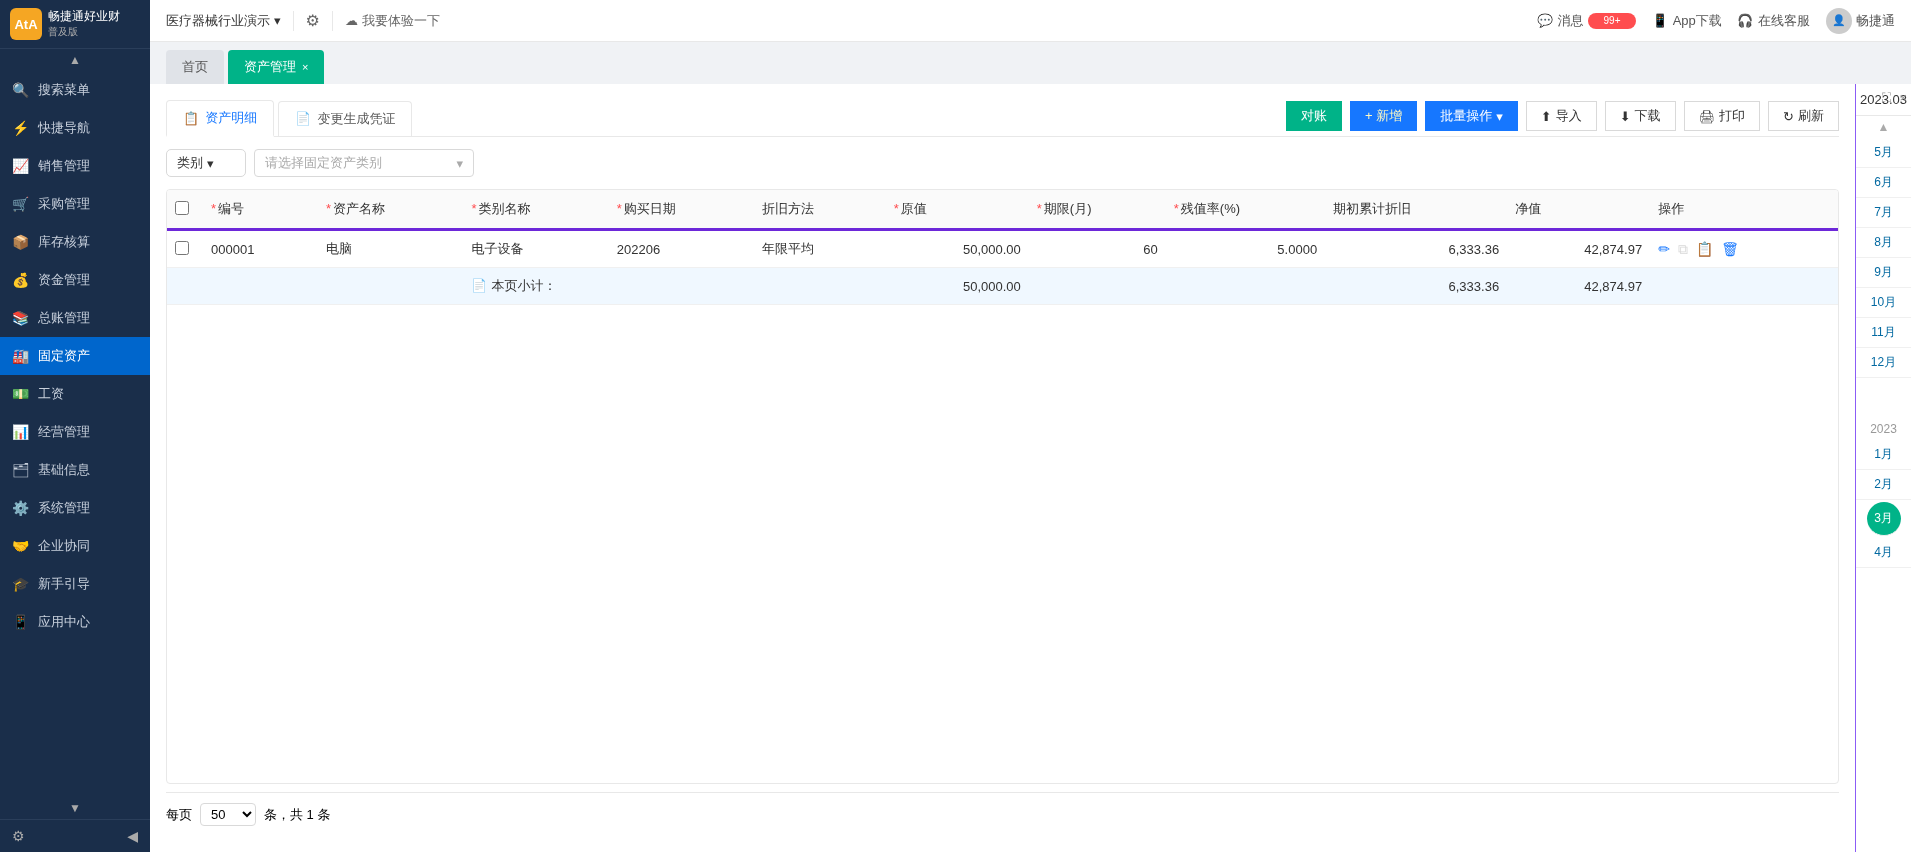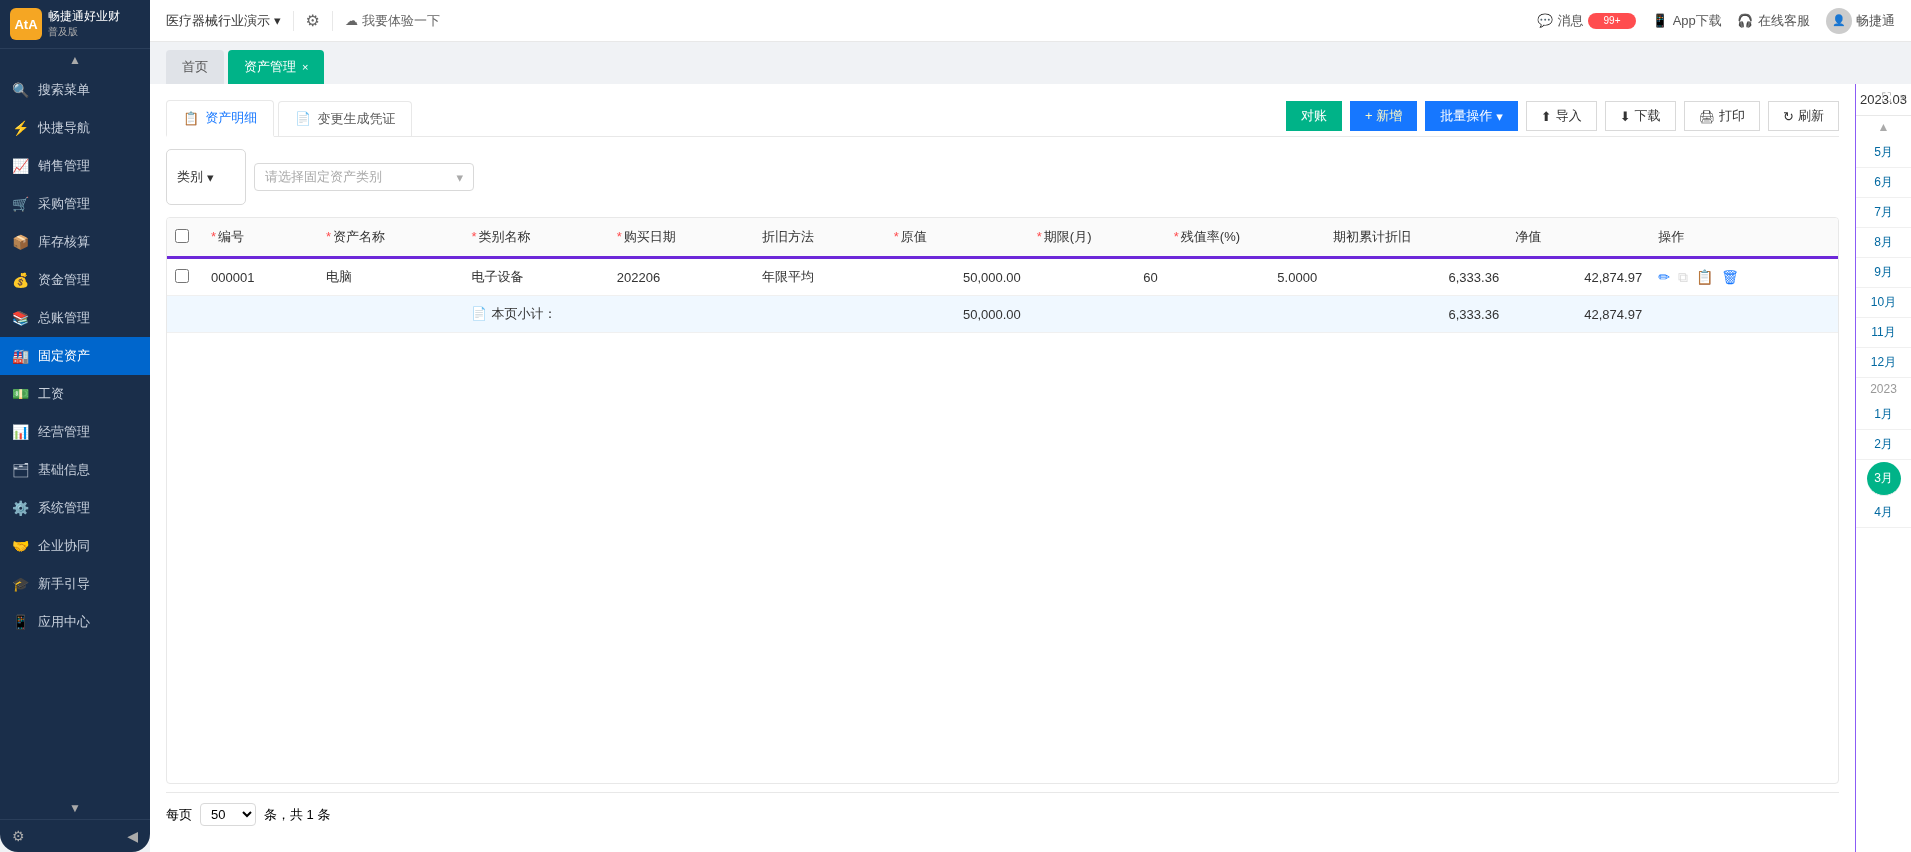--- a/index.html
+++ b/index.html
@@ -7,21 +7,20 @@
 
     
     .sidebar {
       width: 150px;
       min-width: 150px;
       background: #1a2e4a;
       display: flex;
       flex-direction: column;
       height: 100%;
       color: #fff;
-      border-radius: 18px;
     }
     .sidebar-logo {
       padding: 8px 10px;
       background: #1a2e4a;
       border-bottom: 1px solid #2a3e5a;
       display: flex;
       align-items: center;
       gap: 6px;
     }
     .sidebar-logo-icon {
@@ -132,21 +131,21 @@
     .subtab.active { background: #fff; color: #1677ff; border-bottom: 2px solid #fff; margin-bottom: -1px; }
 
     
     .toolbar {
       display: flex; align-items: center; gap: 8px; margin-bottom: 12px;
       justify-content: space-between;
     }
     .toolbar-left { display: flex; align-items: center; gap: 8px; }
     .filter-select {
       display: flex; align-items: center; gap: 4px;
-      border: 1px solid #d9d9d9; border-radius: 5px; padding: 18px 10px;
+      border: 1px solid #d9d9d9; border-radius: 5px; padding: 4px 10px;
       background: #fff; cursor: pointer; font-size: 13px; color: #333;
       min-width: 80px;
     }
     .filter-input {
       display: flex; align-items: center; gap: 4px;
       border: 1px solid #d9d9d9; border-radius: 4px; padding: 4px 10px;
       background: #fff; min-width: 220px; color: #aaa; font-size: 13px;
       cursor: pointer;
     }
     .btn {
@@ -200,21 +199,21 @@
       border-bottom: 1px solid #e8e8e8; background: #fff;
     }
     .cal-close { position: absolute; top: 6px; right: 4px; cursor: pointer; font-size: 13px; color: #999; }
     .cal-maximize { position: absolute; top: 6px; right: 20px; cursor: pointer; font-size: 13px; color: #999; }
     .cal-scroll { flex: 1; overflow-y: auto; }
     .cal-month {
       padding: 6px 8px; font-size: 12px; color: #0369a1; text-align: center;
       cursor: pointer; border-bottom: 1px solid #f0f0f0;
     }
     .cal-month.active { background: #00b388; color: #fff; border-radius: 50%; margin: 2px auto; width: 34px; height: 34px; display: flex; align-items: center; justify-content: center; padding: 0; }
-    .cal-year { font-size: 12px; color: #999; text-align: center; padding: 4px 0; }
+    .cal-year { font-size: 12px; color: #999; text-align: center; padding: 4px 0; margin-top: 40px; }
     .scroll-arrow { text-align: center; padding: 4px; cursor: pointer; color: #aaa; font-size: 12px; }
 
     .checkbox { width: 14px; height: 14px; cursor: pointer; }
   </style>
 </head>
 <body>
 
 <div class="sidebar">
   <div class="sidebar-logo">
     <div class="sidebar-logo-icon">

